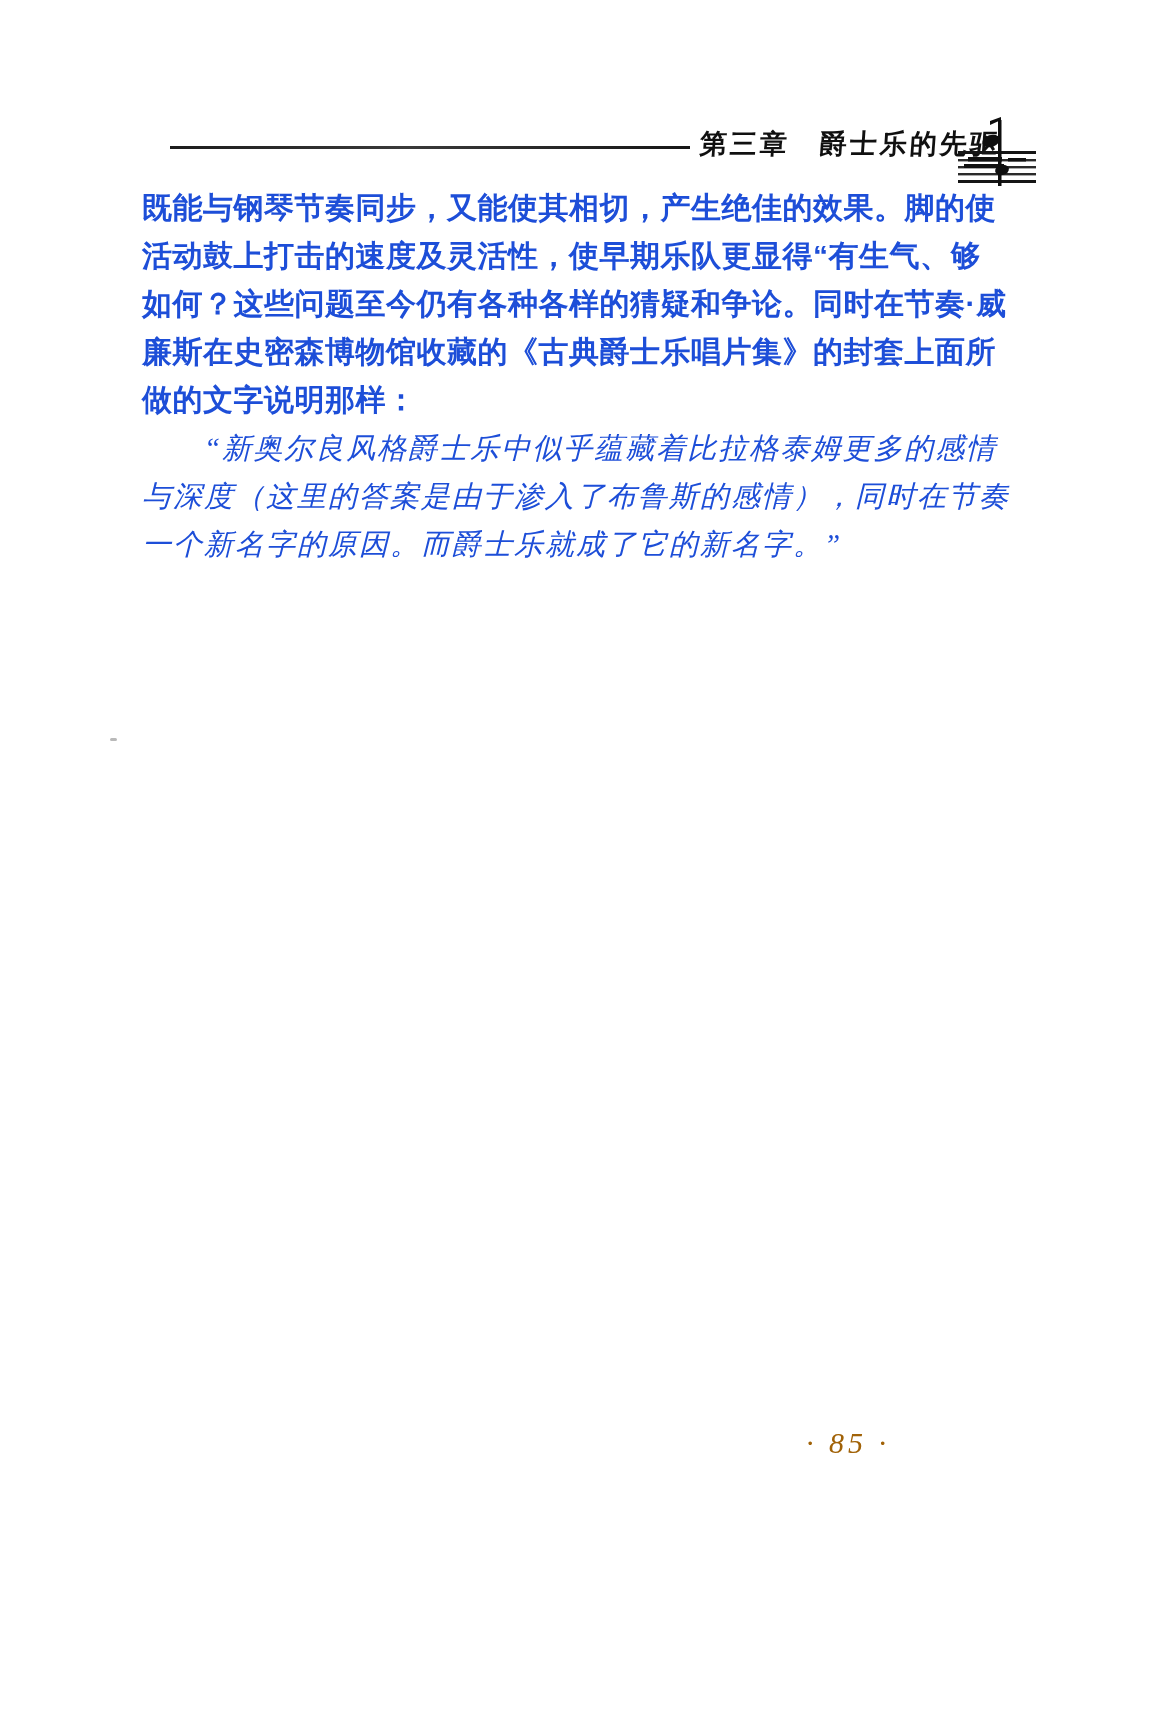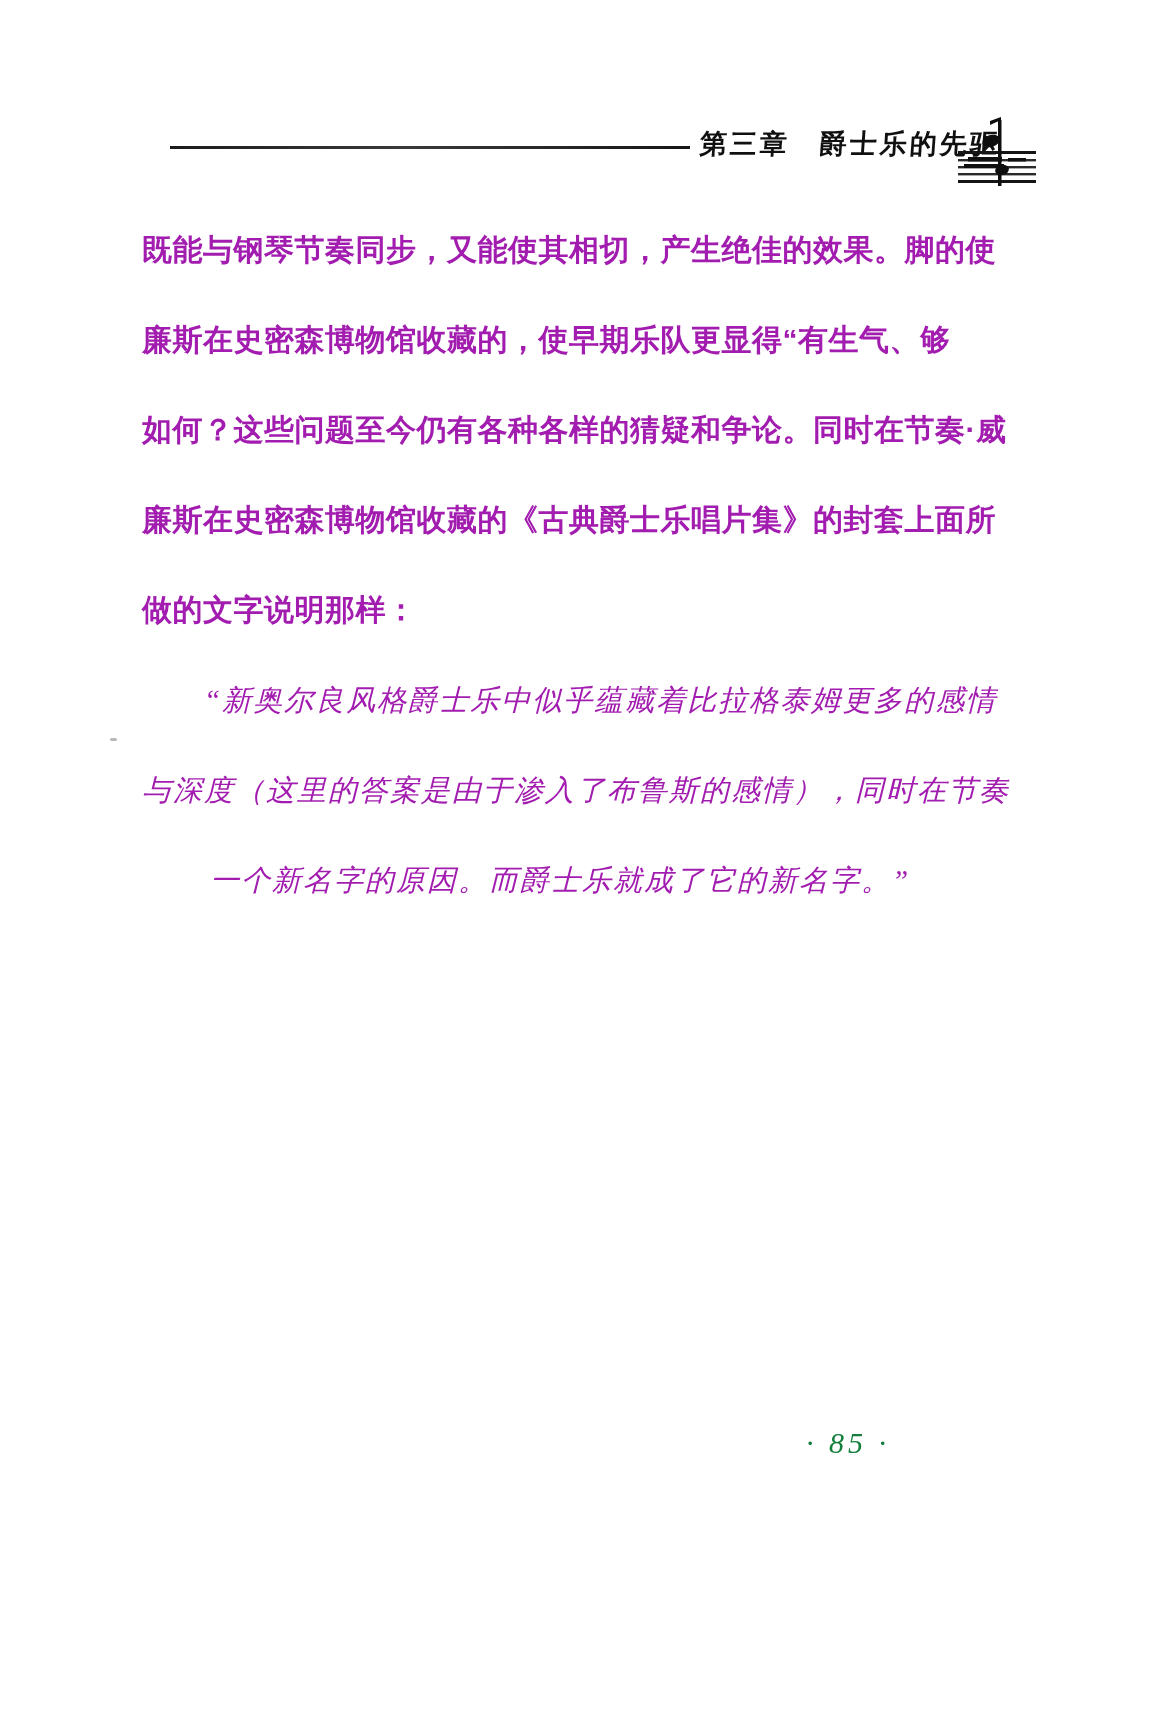--- a/index.html
+++ b/index.html
@@ -41,52 +41,50 @@
     position: absolute;
     left: 142px; top: 184px;
     width: 836px;
   }
   .para { margin: 0; }
   .line {
     font-size: 30px;
     line-height: 48px;
     letter-spacing: 0.5px;
     white-space: nowrap;
-    color: #a21caf;
-    margin-top: 42px;
+    color: #1d4ed8;
   }
   .para.body .line {
     font-family: "Liberation Sans", sans-serif;
     font-weight: 600;
   }
   .para.quote .line {
     font-family: "Liberation Serif", serif;
     font-style: italic;
     font-weight: 500;
     font-size: 29px;
     letter-spacing: 2px;
-    text-align: center;
   }
 
   
   .scan-speck {
     position: absolute;
     left: 110px; top: 738px;
     width: 7px; height: 3px;
     background: #b9b9b9;
     border-radius: 2px;
   }
   .page-number {
     position: absolute;
     left: 806px; top: 1426px;
     font-family: "Liberation Serif", serif;
     font-style: italic;
     font-size: 30px;
     letter-spacing: 4px;
-    color: #15803d;
+    color: #a16207;
   }
 </style>
 </head>
 <body>
 
 <div class="page">
 
   <div class="header">
     <div class="header-rule"></div>
     <div class="header-title">第三章　爵士乐的先驱</div>
@@ -110,21 +108,21 @@
         <ellipse cx="39" cy="29" rx="9" ry="6" transform="rotate(-18 39 29)" fill="#0e0e0e"></ellipse>
 
         <ellipse cx="50" cy="58" rx="7" ry="5" transform="rotate(-15 50 58)" fill="#0e0e0e"></ellipse>
       </svg>
     </span>
   </div>
 
   <div class="text-block">
       <div class="para body">
         <div class="line">既能与钢琴节奏同步，又能使其相切，产生绝佳的效果。脚的使</div>
-        <div class="line">廉斯在史密森博物馆收藏的，使早期乐队更显得“有生气、够</div>
+        <div class="line">活动鼓上打击的速度及灵活性，使早期乐队更显得“有生气、够</div>
       </div>
       <div class="para body">
         <div class="line">如何？这些问题至今仍有各种各样的猜疑和争论。同时在节奏·威</div>
         <div class="line">廉斯在史密森博物馆收藏的《古典爵士乐唱片集》的封套上面所</div>
         <div class="line">做的文字说明那样：</div>
       </div>
       <div class="para quote">
         <div class="line">　　“新奥尔良风格爵士乐中似乎蕴藏着比拉格泰姆更多的感情</div>
         <div class="line">与深度（这里的答案是由于渗入了布鲁斯的感情），同时在节奏</div>
         <div class="line">一个新名字的原因。而爵士乐就成了它的新名字。”</div>

